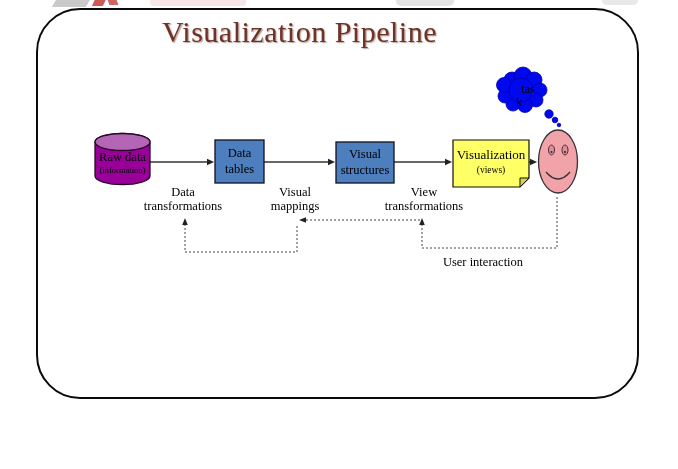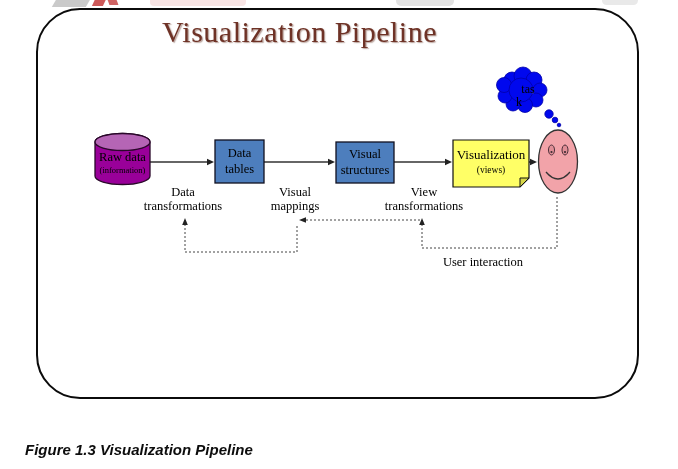--- a/index.html
+++ b/index.html
@@ -131,14 +131,13 @@
     <g>
       <ellipse cx="558" cy="161.5" rx="19.5" ry="31.5" fill="#f2a3a9" stroke="#333" stroke-width="1.3"></ellipse>
       <ellipse cx="551.5" cy="150" rx="3" ry="5" fill="#e08e96" stroke="#4a2f38" stroke-width="1"></ellipse>
       <ellipse cx="565" cy="150" rx="3" ry="5" fill="#e08e96" stroke="#4a2f38" stroke-width="1"></ellipse>
       <circle cx="551.5" cy="152" r="1.1" fill="#3a2a30"></circle>
       <circle cx="565" cy="152" r="1.1" fill="#3a2a30"></circle>
       <path d="M546,172 Q558,186 570,172" fill="none" stroke="#333" stroke-width="1.3"></path>
     </g>
   </svg>
 
-  <div class="caption">Figure 1.3 Visualization Pipeline</div>
 </div>
 
 </body></html>

